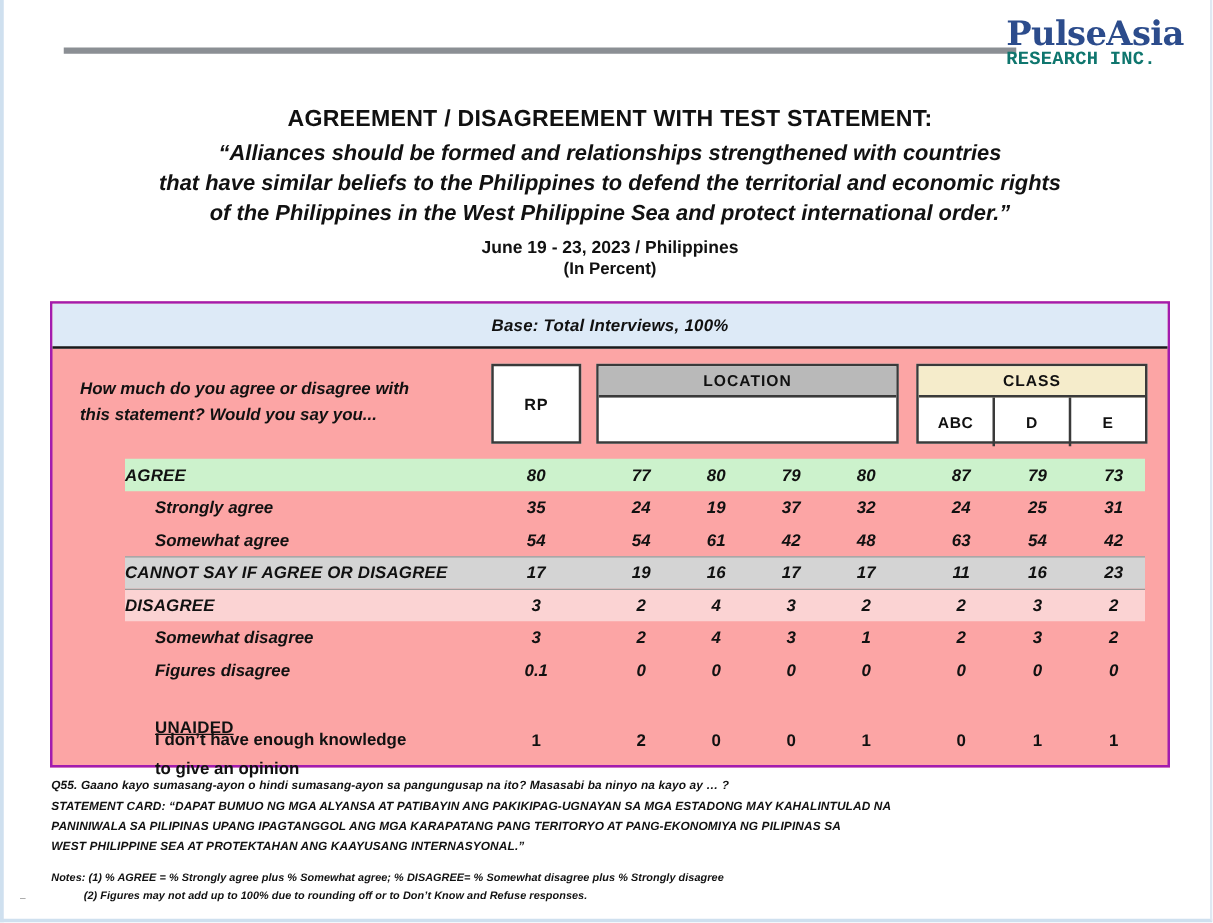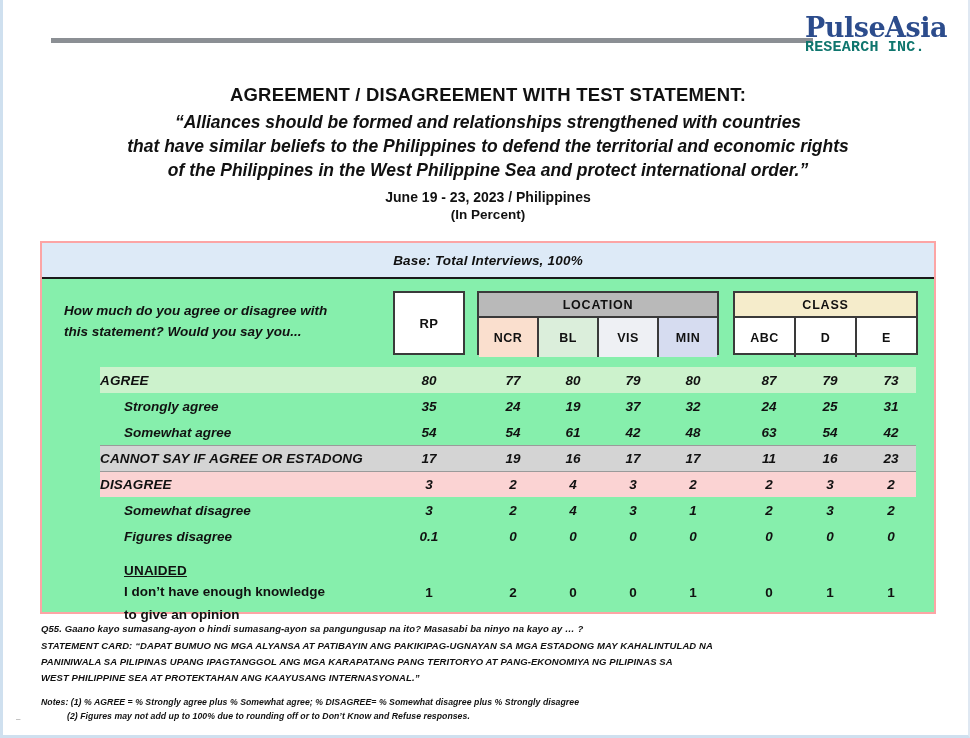--- a/index.html
+++ b/index.html
@@ -90,22 +90,22 @@
     font-size: 13.5px;
     font-weight: 700;
     margin-top: 2px;
   }
 
   
   .table-frame {
     position: absolute;
     left: 37px; top: 241px;
     width: 896px; height: 373px;
-    border: 2px solid #fca5a5;
-    background: #86efac;
+    border: 2px solid #a21caf;
+    background: #fca5a5;
   }
   .base-row {
     height: 36px;
     background: #ddeaf7;
     border-bottom: 2px solid #1a1a1a;
     display: flex;
     align-items: center;
     justify-content: center;
   }
   .base-row-text {
@@ -306,26 +306,20 @@
         <div>How much do you agree or disagree with</div>
         <div>this statement? Would you say you...</div>
       </div>
 
       <div class="colbox" style="left:351px; top:12px; width:72px; height:64px;">
         <div class="rp-box">RP</div>
       </div>
 
       <div class="colbox" style="left:435px; top:12px; width:242px; height:64px;">
         <div class="grp-title location">LOCATION</div>
-        <div class="grp-cells">
-          <div class="cell" style="background:#fadfce;">NCR</div>
-          <div class="cell" style="background:#dbeedb;">BL</div>
-          <div class="cell" style="background:#eef0f4;">VIS</div>
-          <div class="cell" style="background:#d6dcf0;">MIN</div>
-        </div>
       </div>
 
       <div class="colbox" style="left:691px; top:12px; width:185px; height:64px;">
         <div class="grp-title class">CLASS</div>
         <div class="grp-cells">
           <div class="cell">ABC</div>
           <div class="cell">D</div>
           <div class="cell">E</div>
         </div>
       </div>
@@ -366,21 +360,21 @@
         <div class="cellval" style="left:563px;">42</div>
         <div class="cellval" style="left:623px;">48</div>
         <div class="cellval" style="left:699px;">63</div>
         <div class="cellval" style="left:760px;">54</div>
         <div class="cellval" style="left:821px;">42</div>
       </div>
 
       <div class="drow major cannot">
         <div class="band"></div>
         <div class="band-line" style="top:0;"></div>
-        <div class="label">CANNOT SAY IF AGREE OR ESTADONG</div>
+        <div class="label">CANNOT SAY IF AGREE OR DISAGREE</div>
         <div class="cellval" style="left:359px;">17</div>
         <div class="cellval" style="left:443px;">19</div>
         <div class="cellval" style="left:503px;">16</div>
         <div class="cellval" style="left:563px;">17</div>
         <div class="cellval" style="left:623px;">17</div>
         <div class="cellval" style="left:699px;">11</div>
         <div class="cellval" style="left:760px;">16</div>
         <div class="cellval" style="left:821px;">23</div>
       </div>
 
@@ -418,21 +412,21 @@
         <div class="cellval" style="left:563px;">0</div>
         <div class="cellval" style="left:623px;">0</div>
         <div class="cellval" style="left:699px;">0</div>
         <div class="cellval" style="left:760px;">0</div>
         <div class="cellval" style="left:821px;">0</div>
       </div>
 
       <div class="spacer"></div>
 
       <div style="position:relative; height:70px;">
-        <div class="unaided-title" style="top:1px;text-align:right;">UNAIDED</div>
+        <div class="unaided-title" style="top:12px;text-align:right;">UNAIDED</div>
         <div class="unaided-label" style="top:22px;">I don’t have enough knowledge</div>
         <div class="unaided-label" style="top:45px;">to give an opinion</div>
         <div class="cellval" style="left:359px; top:30px;">1</div>
         <div class="cellval" style="left:443px; top:30px;">2</div>
         <div class="cellval" style="left:503px; top:30px;">0</div>
         <div class="cellval" style="left:563px; top:30px;">0</div>
         <div class="cellval" style="left:623px; top:30px;">1</div>
         <div class="cellval" style="left:699px; top:30px;">0</div>
         <div class="cellval" style="left:760px; top:30px;">1</div>
         <div class="cellval" style="left:821px; top:30px;">1</div>

